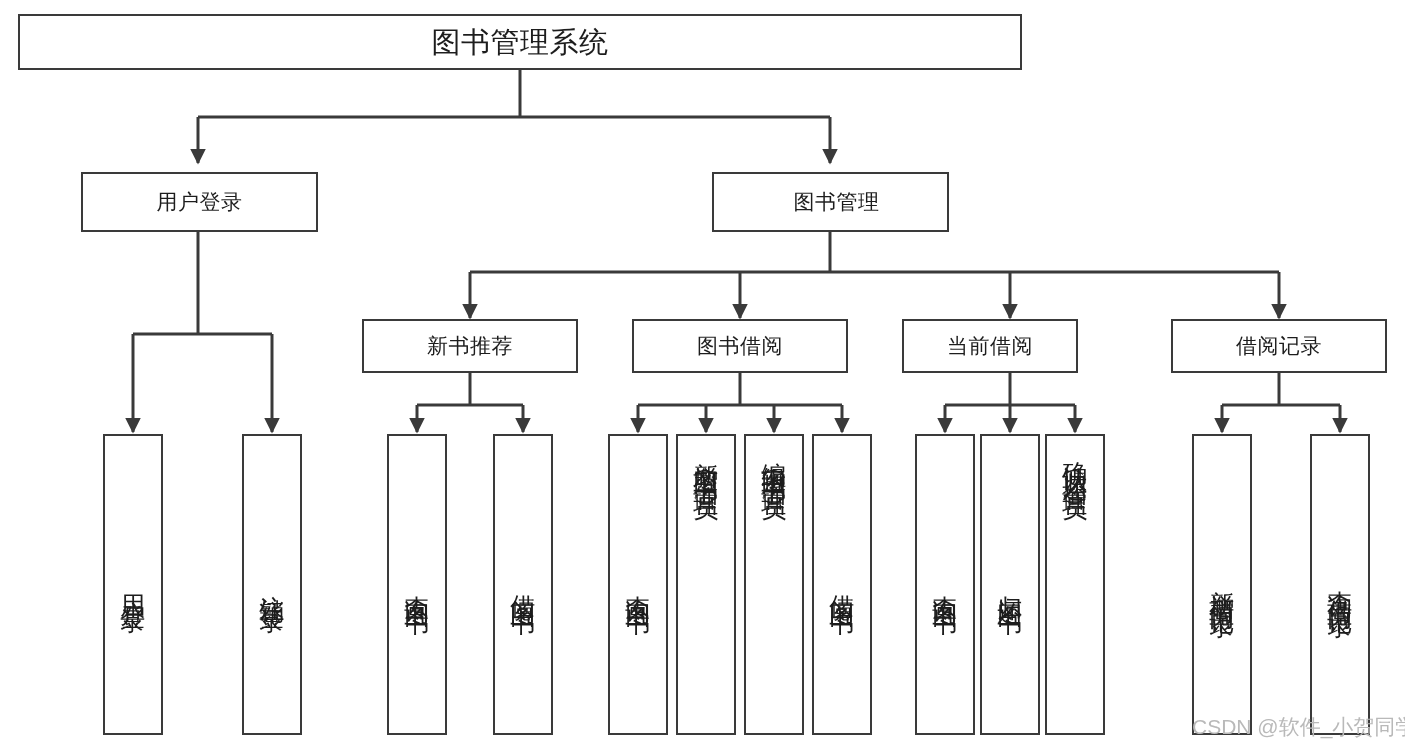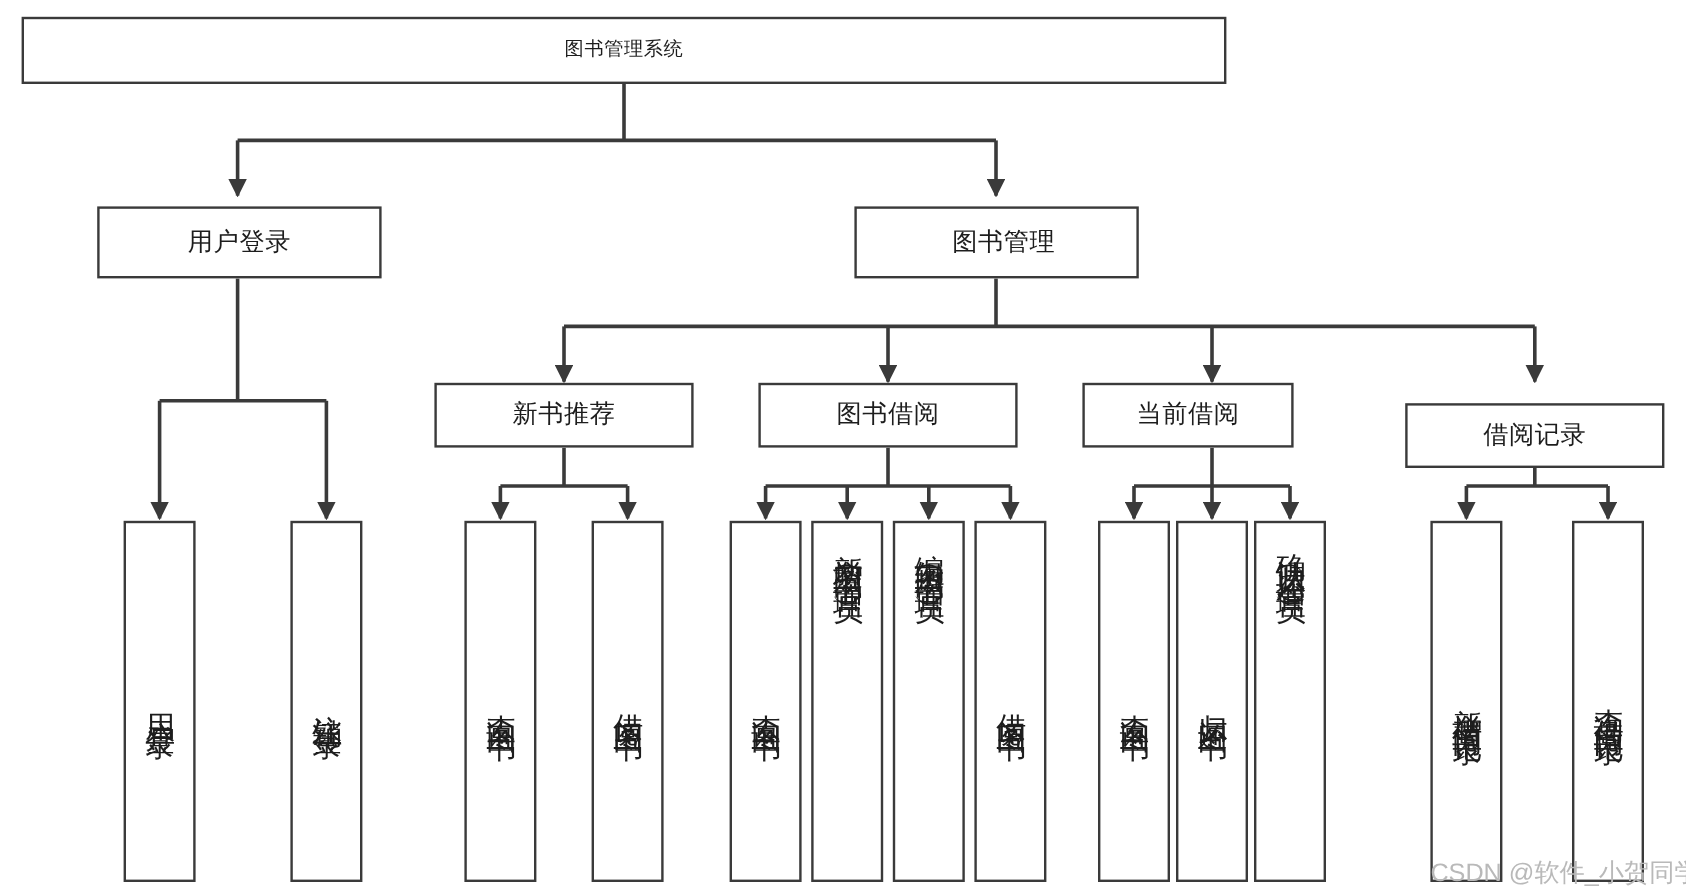--- a/index.html
+++ b/index.html
@@ -39,21 +39,21 @@
   }
   .node .node-label {
     display: block;
     text-align: center;
     line-height: 1.25;
     letter-spacing: 0.5px;
     white-space: nowrap;
   }
   
   .node.root {
-    font-size: 16px;
+    font-size: 29px;
   }
   
   .node.branch {
     font-size: 21px;
   }
   
   .node.leaf {
     align-items: flex-start;
     justify-content: center;
     padding-top: 6px;
@@ -152,21 +152,21 @@
   </div>
 
   <div class="node branch" style="left:632px; top:319px; width:216px; height:54px;">
     <span class="node-label">图书借阅</span>
   </div>
 
   <div class="node branch" style="left:902px; top:319px; width:176px; height:54px;">
     <span class="node-label">当前借阅</span>
   </div>
 
-  <div class="node branch" style="left:1171px; top:336px; width:216px; height:54px;">
+  <div class="node branch" style="left:1171px; top:319px; width:216px; height:54px;">
     <span class="node-label">借阅记录</span>
   </div>
 
   <div class="node leaf centered" style="left:103px; top:434px; width:60px; height:301px;">
     <span class="node-label">用户登录</span>
   </div>
 
   <div class="node leaf centered" style="left:242px; top:434px; width:60px; height:301px;">
     <span class="node-label">注销登录</span>
   </div>

